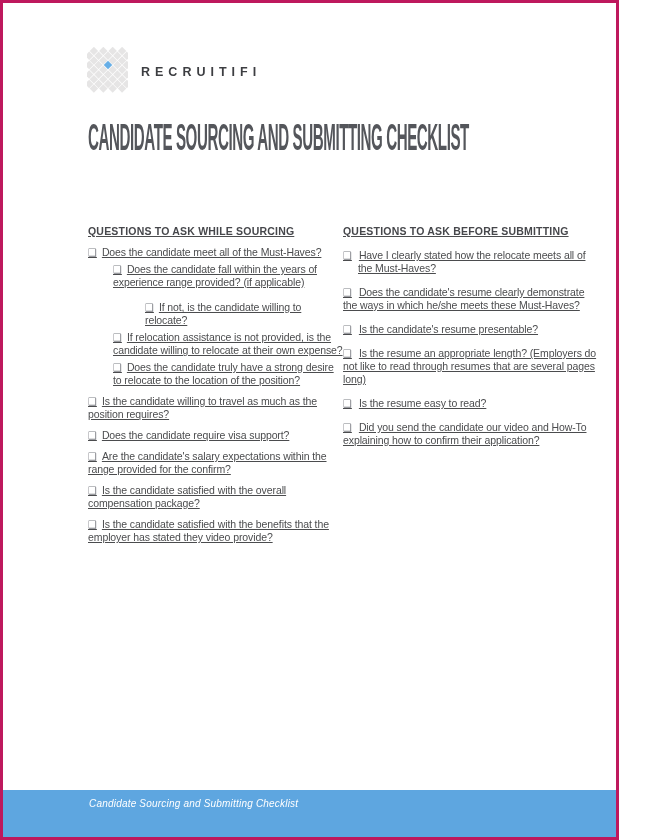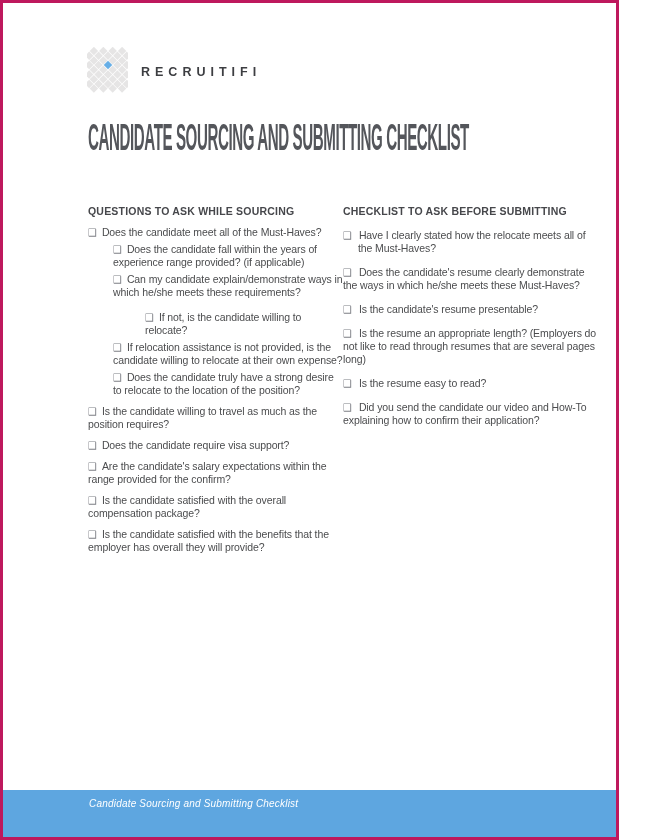--- a/index.html
+++ b/index.html
@@ -21,22 +21,22 @@
   }
   
   .title{
     position:absolute;left:85px;top:118px;
     font-size:36px;font-weight:700;line-height:34px;
     letter-spacing:-1px;color:#54565b;
     transform:scaleX(0.42);transform-origin:0 0;
     white-space:nowrap;
   }
   
-  .col{position:absolute;top:202px;font-size:10.5px;line-height:13px;
-       letter-spacing:-0.1px;color:#4b4c4e;}
+  .col{position:absolute;top:222px;font-size:10.5px;line-height:13px;
+       letter-spacing:-0.1px;color:#4b4c4e;text-decoration:underline;}
   .col-left{left:85px;width:255px;}
   .col-right{left:340px;width:255px;}
   .col-header{
     font-size:10.5px;font-weight:700;letter-spacing:0.2px;
     color:#46474b;margin:0 0 4px 0;
   }
   .item{margin-top:8px;}
   .item.sub{margin-left:25px;margin-top:4px;}
   .item.gap{margin-top:12px;padding-left:32px;}
   .col-right .item{margin-top:11px;}
@@ -106,33 +106,32 @@
     </svg>
   <div class="brand">RECRUITIFI</div>
 
   <div class="title">CANDIDATE SOURCING AND SUBMITTING CHECKLIST</div>
 
   <div class="col col-left">
     <div class="col-header">QUESTIONS TO ASK WHILE SOURCING</div>
 
     <div class="item"><span class="check">❑</span><span>Does the candidate meet all of the Must-Haves?</span></div>
     <div class="item sub"><span class="check">❑</span><span>Does the candidate fall within the years of experience range provided? (if applicable)</span></div>
-    <div class="item sub"><span class="check">❑</span><span>Can my candidate explain/demonstrate ways in which he/she meets these requirements?</span></div>
     <div class="item sub gap"><span class="check">❑</span><span>If not, is the candidate willing to relocate?</span></div>
     <div class="item sub"><span class="check">❑</span><span>If relocation assistance is not provided, is the candidate willing to relocate at their own expense?</span></div>
     <div class="item sub"><span class="check">❑</span><span>Does the candidate truly have a strong desire to relocate to the location of the position?</span></div>
     <div class="item"><span class="check">❑</span><span>Is the candidate willing to travel as much as the position requires?</span></div>
     <div class="item"><span class="check">❑</span><span>Does the candidate require visa support?</span></div>
     <div class="item"><span class="check">❑</span><span>Are the candidate's salary expectations within the range provided for the confirm?</span></div>
     <div class="item"><span class="check">❑</span><span>Is the candidate satisfied with the overall compensation package?</span></div>
-    <div class="item"><span class="check">❑</span><span>Is the candidate satisfied with the benefits that the employer has overall they will provide?</span></div>
+    <div class="item"><span class="check">❑</span><span>Is the candidate satisfied with the benefits that the employer has stated they video provide?</span></div>
   </div>
 
   <div class="col col-right">
-    <div class="col-header">CHECKLIST TO ASK BEFORE SUBMITTING</div>
+    <div class="col-header">QUESTIONS TO ASK BEFORE SUBMITTING</div>
 
     <div class="item hang"><span class="check">❑</span><span>Have I clearly stated how the relocate meets all of the Must-Haves?</span></div>
     <div class="item"><span class="check">❑</span><span>Does the candidate's resume clearly demonstrate the ways in which he/she meets these Must-Haves?</span></div>
     <div class="item"><span class="check">❑</span><span>Is the candidate's resume presentable?</span></div>
     <div class="item"><span class="check">❑</span><span>Is the resume an appropriate length? (Employers do not like to read through resumes that are several pages long)</span></div>
     <div class="item"><span class="check">❑</span><span>Is the resume easy to read?</span></div>
     <div class="item"><span class="check">❑</span><span>Did you send the candidate our video and How-To explaining how to confirm their application?</span></div>
   </div>
 
   <div class="footer">

